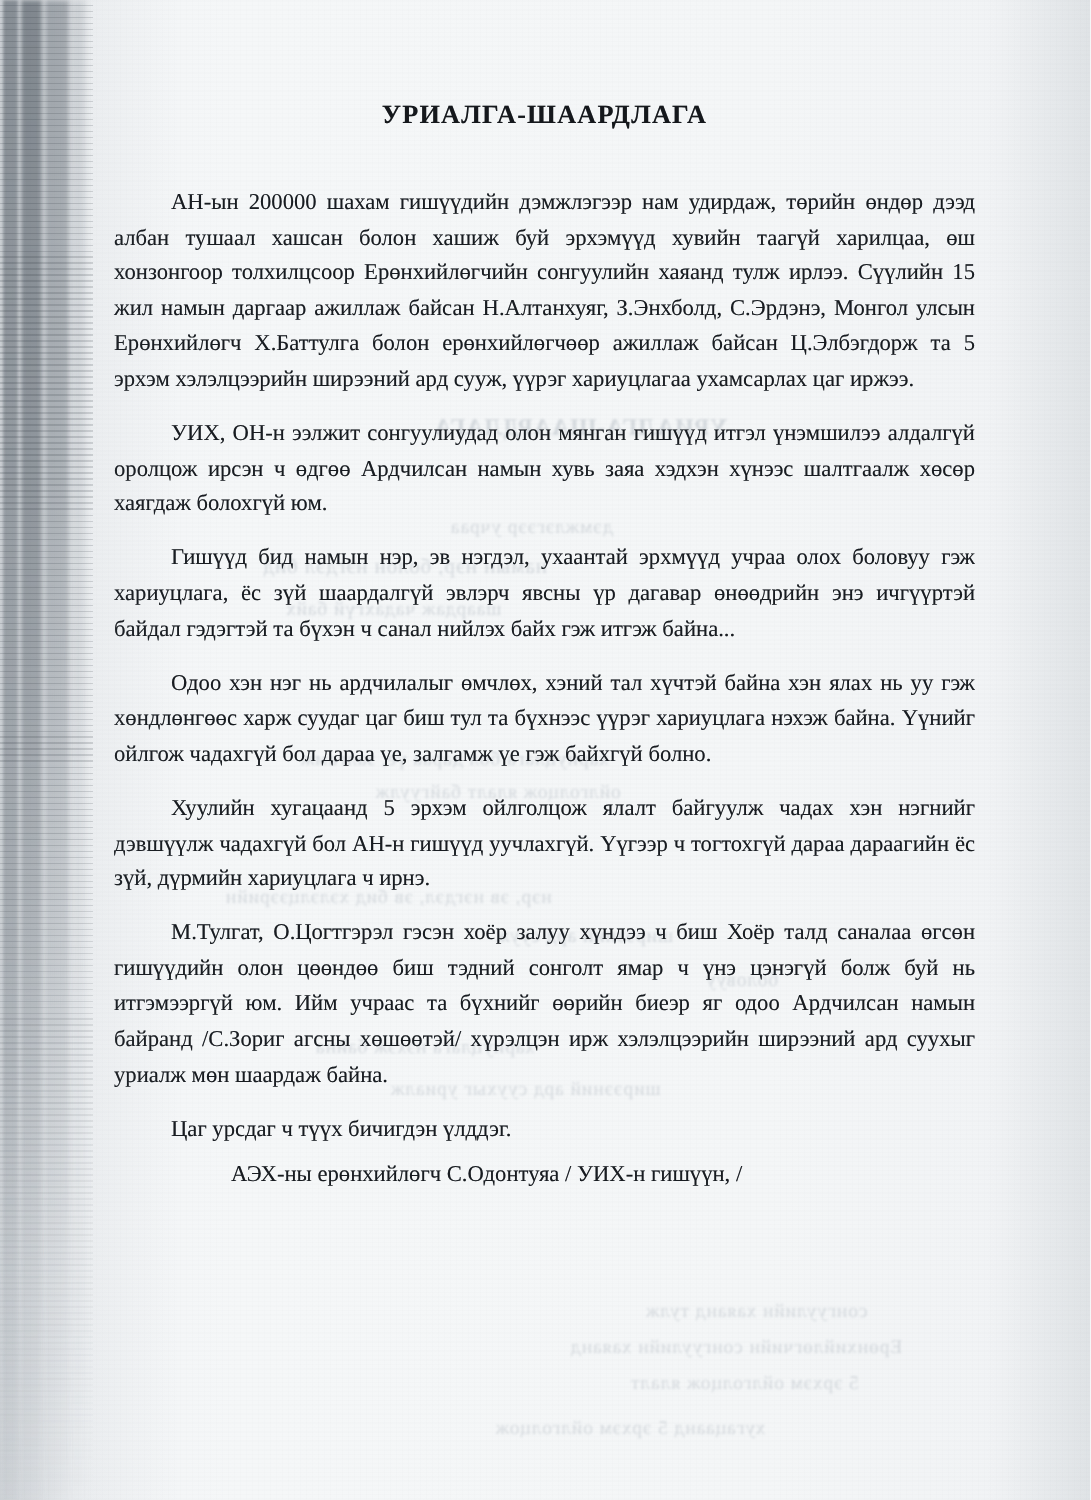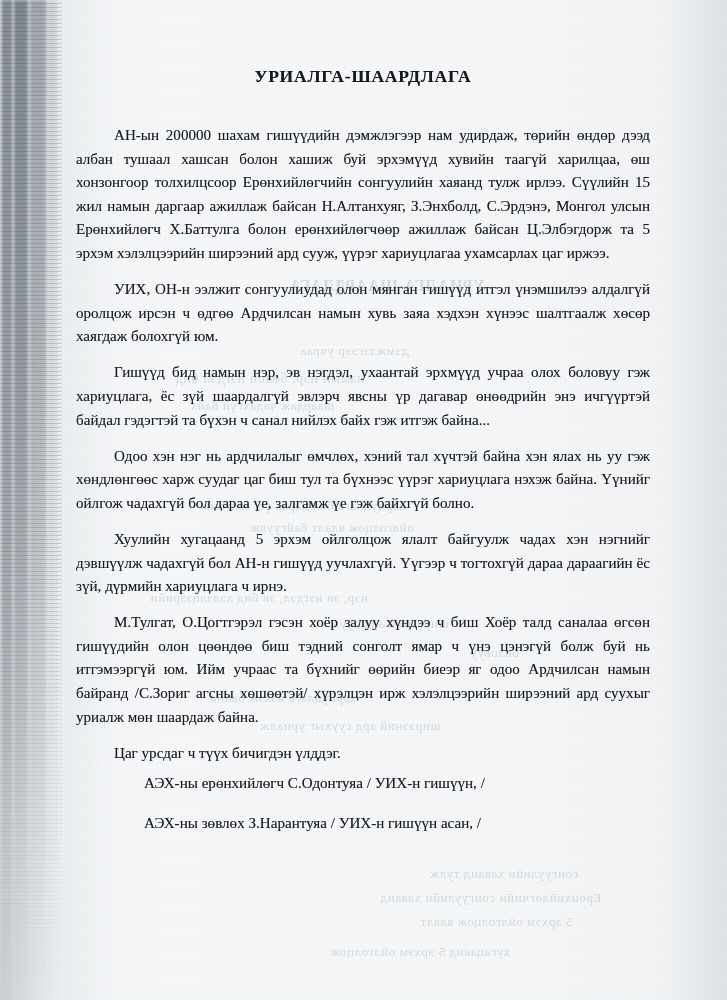--- a/index.html
+++ b/index.html
@@ -155,21 +155,21 @@
     text-shadow: 0 0 .35px rgba(24,28,33,.45);
   }
   p.para.last-short {
     text-align: left;
   }
 
   
   .signatures {
     position: absolute;
     top: 772px;
-    left: 2px;
+    left: 12px;
     width: 574px;
   }
   .sig-line {
     font-size: 15.1px;
     line-height: 23.6px;
     color: #181c21;
     padding-left: 66px;
     margin-bottom: 16px;
     white-space: nowrap;
     text-shadow: 0 0 .35px rgba(24,28,33,.45);
@@ -214,24 +214,20 @@
       <p class="para">Хуулийн хугацаанд 5 эрхэм ойлголцож ялалт байгуулж чадах хэн нэгнийг дэвшүүлж чадахгүй бол АН-н гишүүд уучлахгүй. Үүгээр ч тогтохгүй дараа дараагийн ёс зүй, дүрмийн хариуцлага ч ирнэ.</p>
       <p class="para">М.Тулгат, О.Цогтгэрэл гэсэн хоёр залуу хүндээ ч биш Хоёр талд саналаа өгсөн гишүүдийн олон цөөндөө биш тэдний сонголт ямар ч үнэ цэнэгүй болж буй нь итгэмээргүй юм. Ийм учраас та бүхнийг өөрийн биеэр яг одоо Ардчилсан намын байранд /С.Зориг агсны хөшөөтэй/ хүрэлцэн ирж хэлэлцээрийн ширээний ард суухыг уриалж мөн шаардаж байна.</p>
       <p class="para last-short">Цаг урсдаг ч түүх бичигдэн үлддэг.</p>
     </div>
 
     <div class="signatures">
       <div class="sig-line">
         <span class="sig-role">АЭХ-ны ерөнхийлөгч С.Одонтуяа</span>
         <span class="sig-note">/ УИХ-н гишүүн, /</span>
       </div>
-      <div class="sig-line">
-        <span class="sig-role">АЭХ-ны зөвлөх З.Нарантуяа</span>
-        <span class="sig-note">/ УИХ-н гишүүн асан, /</span>
-      </div>
     </div>
 
   </div>
 
   <div class="scan-edge-soft"></div>
   <div class="scan-edge">
     <div class="scan-band b1"></div>
     <div class="scan-band b2"></div>
     <div class="scan-band b3"></div>
     <div class="scan-band b4"></div>

